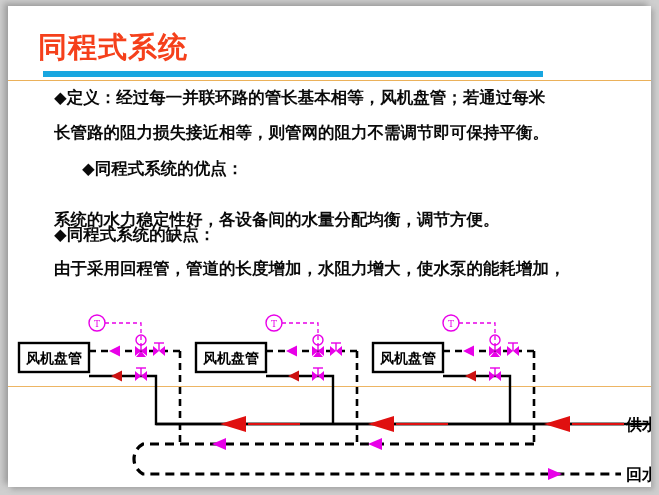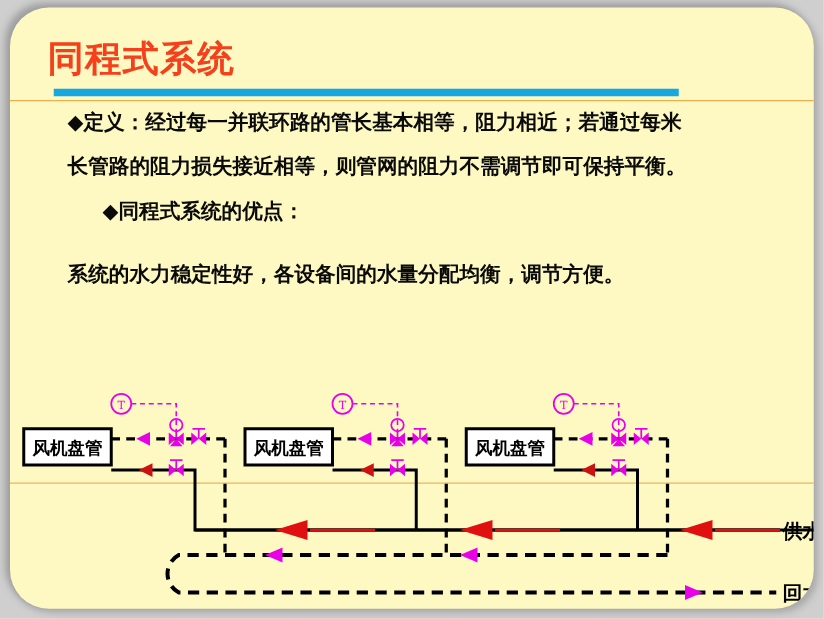--- a/index.html
+++ b/index.html
@@ -7,24 +7,23 @@
   body{
     width:659px;height:495px;
     background:#cfcfcf;
     font-family:"DejaVu Serif","Liberation Serif",serif;
     overflow:hidden;
   }
   #slide{
     position:absolute;
     left:8px;top:6px;
     width:643px;height:481px;
-    background:#fef9c3;
+    background:#ffffff;
     box-shadow:-4px -3px 6px rgba(120,120,120,.55), 3px 3px 5px rgba(130,130,130,.45);
     overflow:hidden;
-    border-radius:31px;
   }
   
   #title{
     position:absolute;left:30px;top:22px;
     font-size:29px;font-weight:bold;
     color:#F5401B;
     letter-spacing:1px;
     font-family:"DejaVu Serif","Liberation Serif",serif;
     white-space:nowrap;
   }
@@ -83,30 +82,36 @@
 </head>
 <body>
 
 <div id="slide">
 
   <div id="title">同程式系统</div>
   <div id="title-bar"></div>
   <div id="title-rule"></div>
 
   <div class="para p1">
-    <span>◆</span><span>定义：经过每一并联环路的管长基本相等，阻力相近；若通过每米</span>
+    <span>◆</span><span>定义：经过每一并联环路的管长基本相等，风机盘管；若通过每米</span>
   </div>
   <div class="para p2">
     <span>长管路的阻力损失接近相等，则管网的阻力不需调节即可保持平衡。</span>
   </div>
   <div class="para p3">
     <span>◆</span><span>同程式系统的优点：</span>
   </div>
   <div class="para p4">
     <span>系统的水力稳定性好，各设备间的水量分配均衡，调节方便。</span>
+  </div>
+  <div class="para p5">
+    <span>◆</span><span>同程式系统的缺点：</span>
+  </div>
+  <div class="para p6">
+    <span>由于采用回程管，管道的长度增加，水阻力增大，使水泵的能耗增加，</span>
   </div>
 
   <div id="mid-rule"></div>
 
   <div id="diagram">
   <svg width="643" height="181" viewBox="0 0 643 181" xmlns="http://www.w3.org/2000/svg">
 
     <g>
 
       <g>

